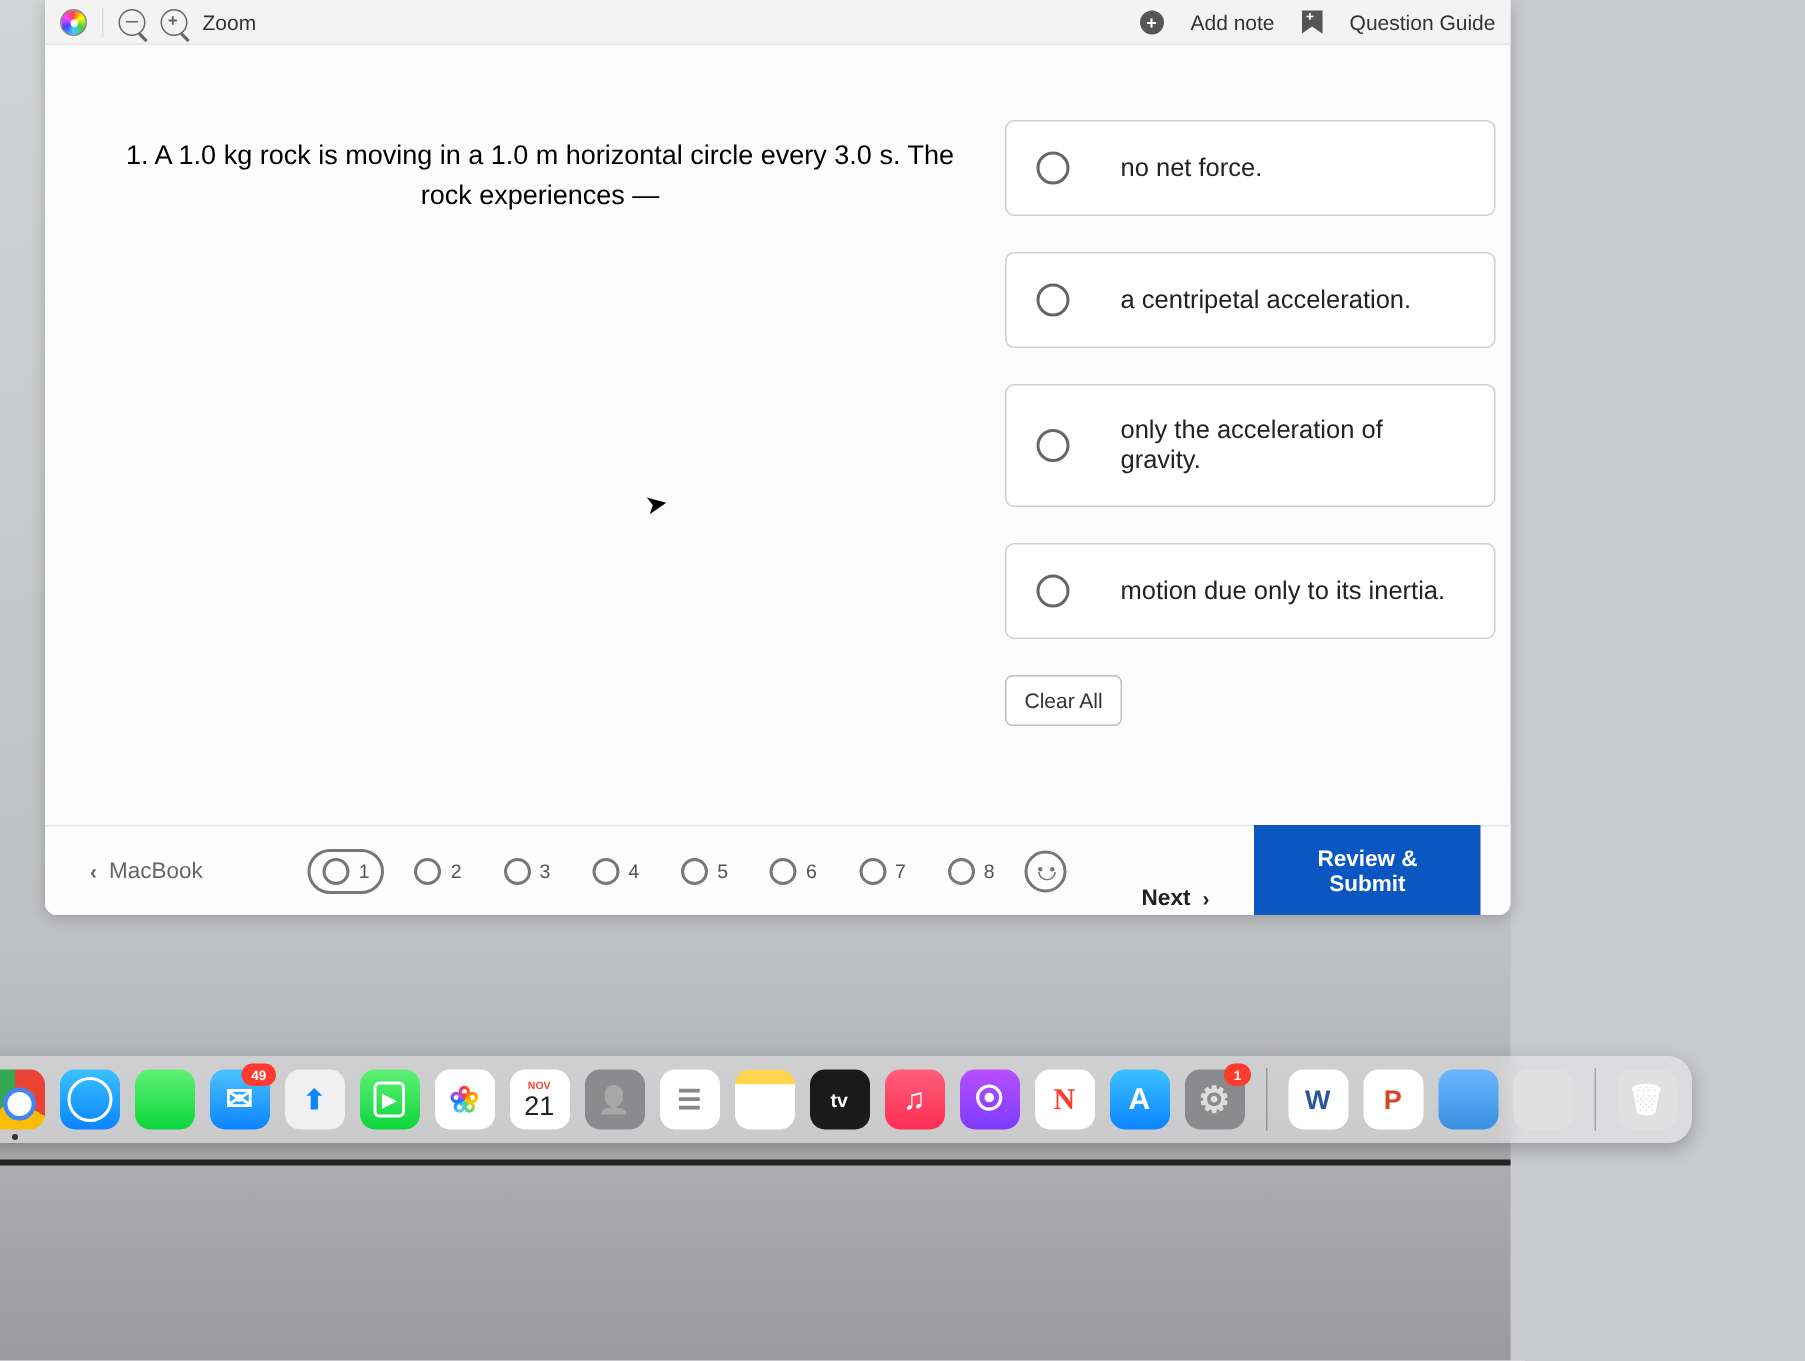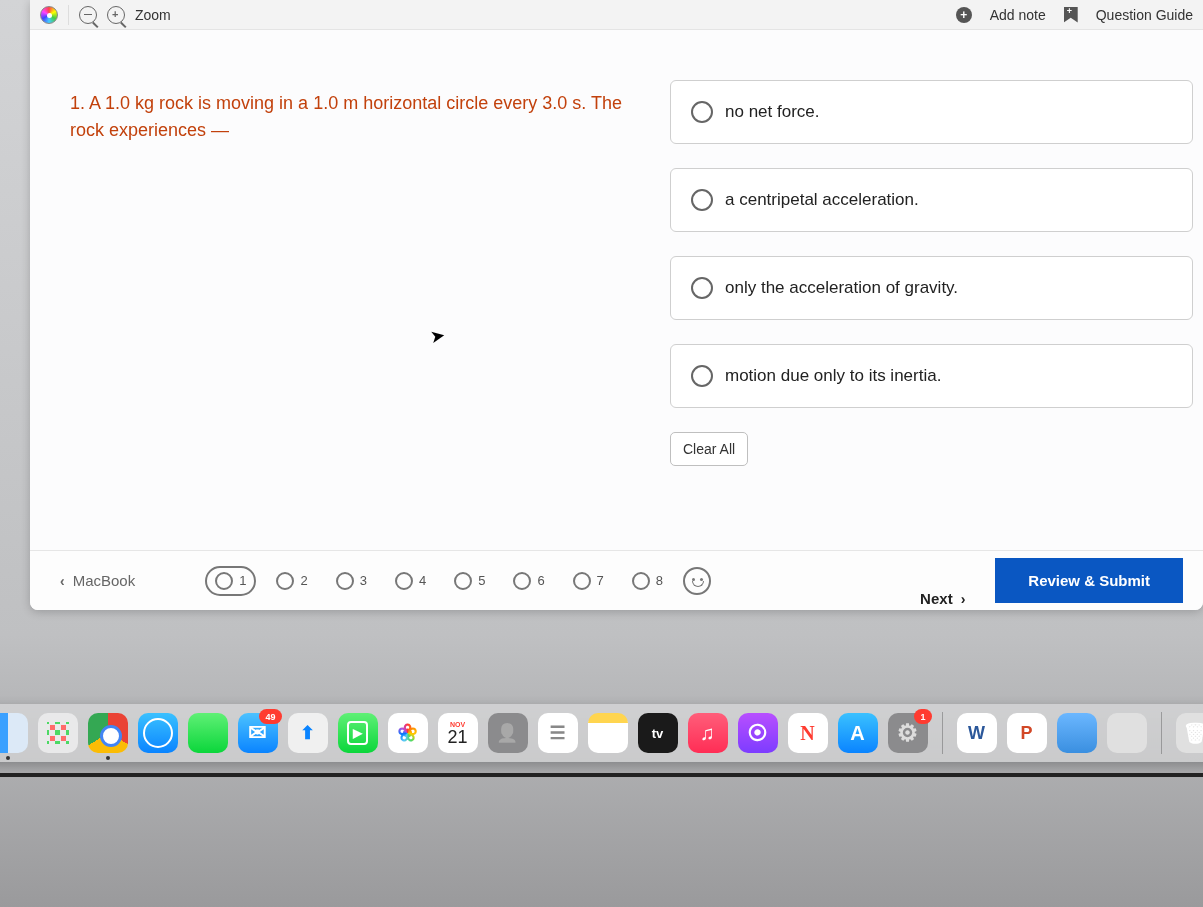--- a/index.html
+++ b/index.html
@@ -1,39 +1,39 @@
 <!DOCTYPE html>
 <html><head>
 <meta charset="utf-8">
 <style>
   * { box-sizing: border-box; margin: 0; padding: 0; }
   html, body { width: 1203px; height: 907px; font-family: -apple-system, Helvetica, Arial, sans-serif; background: #c9cace; overflow: hidden; }
-  .screen { position: relative; width: 1203px; height: 907px; background: linear-gradient(180deg,#d3d4d6 0%, #bfc0c2 70%, #9a9a9c 100%); }
+  .screen { position: relative; width: 1007px; height: 907px; background: linear-gradient(180deg,#d3d4d6 0%, #bfc0c2 70%, #9a9a9c 100%); }
   .app-window { position: absolute; left: 30px; top: 0; right: 0; height: 610px; background: #fcfcfd; border-radius: 0 0 8px 8px; box-shadow: 0 2px 10px rgba(0,0,0,.2); overflow: hidden; }
   
   .toolbar { height: 30px; background: #f3f3f3; border-bottom: 1px solid #e4e4e4; display: flex; align-items: center; padding: 0 10px; font-size: 14px; color: #333; }
   .toolbar .left { display: flex; align-items: center; gap: 10px; }
   .toolbar .right { margin-left: auto; display: flex; align-items: center; gap: 18px; }
   .palette-icon { width: 18px; height: 18px; border-radius: 50%; background: conic-gradient(#f44,#ff0,#4c4,#4cf,#44f,#f4f,#f44); border: 1px solid #888; position: relative; }
   .palette-icon::after { content:''; position:absolute; width:5px; height:5px; background:#fff; border-radius:50%; top:6px; left:6px;}
   .zoom-out,.zoom-in { width:18px; height:18px; border:1.5px solid #666; border-radius:50%; position:relative; }
   .zoom-out::after,.zoom-in::after { content:''; position:absolute; width:7px; height:1.5px; background:#666; bottom:-3px; right:-3px; transform:rotate(45deg);}
   .zoom-out::before { content:''; position:absolute; width:8px; height:1.5px; background:#666; top:7px; left:4px;}
   .zoom-in::before { content:'+'; position:absolute; font-size:11px; color:#666; top:1px; left:4px; font-weight:bold;}
   .plus-circle { width:16px; height:16px; border-radius:50%; background:#555; color:#fff; display:flex; align-items:center; justify-content:center; font-size:12px; font-weight:bold;}
   .bookmark-icon { width:14px; height:16px; background:#555; clip-path: polygon(0 0,100% 0,100% 100%,50% 70%,0 100%); position:relative;}
   .bookmark-icon::after{content:'+'; color:#fff; font-size:9px; position:absolute; top:-1px; left:3px; font-weight:bold;}
   .toolbar .label { font-size:14px; color:#333; }
   
   .content { display:flex; padding: 40px 0 0 0; height: calc(100% - 30px - 60px); }
   .question-col { flex: 0 0 640px; padding: 20px 20px 0 40px; }
-  .question-text { font-size: 18px; color: #c2410c; line-height: 1.5; }
+  .question-text { font-size: 18px; color: #000000; line-height: 1.5; text-align: center; }
   .qnum { font-weight: 400; }
   .answers-col { flex: 1; padding: 10px 10px 0 0; display:flex; flex-direction:column; gap: 24px; }
-  .answer { border: 1px solid #cfcfcf; border-radius: 6px; padding: 20px 20px 20px 20px; display:flex; align-items:center; gap: 12px; font-size: 17px; color:#222; background:#fff; cursor:pointer;}
+  .answer { border: 1px solid #cfcfcf; border-radius: 6px; padding: 20px 20px 20px 20px; display:flex; align-items:center; gap: 34px; font-size: 17px; color:#222; background:#fff; cursor:pointer;}
   .radio { width:22px; height:22px; border:2px solid #666; border-radius:50%; flex-shrink:0;}
   .clear-all { align-self:flex-start; border:1px solid #bfbfbf; border-radius:5px; padding:8px 12px; font-size:14px; background:#fff; cursor:pointer; color:#333;}
   
   .footer { position:absolute; bottom:0; left:0; right:0; height:60px; border-top:1px solid #e6e6e6; background:#fdfdfd; display:flex; align-items:center; padding:0 20px; gap:20px;}
   .prev-btn,.next-btn { display:flex; align-items:center; gap:8px; font-size:15px; color:#666; cursor:pointer; padding:6px 10px;}
   .prev-btn .chev,.next-btn .chev { font-size:14px; font-weight:bold;}
   .qnav { display:flex; align-items:center; gap:12px; margin-left:40px;}
   .qdot { display:flex; align-items:center; gap:6px; font-size:13px; color:#555; cursor:pointer; padding:4px 8px; border-radius:16px;}
   .qdot.current { border:2px solid #777; }
   .qdot .ring { width:18px; height:18px; border:2px solid #777; border-radius:50%;}

